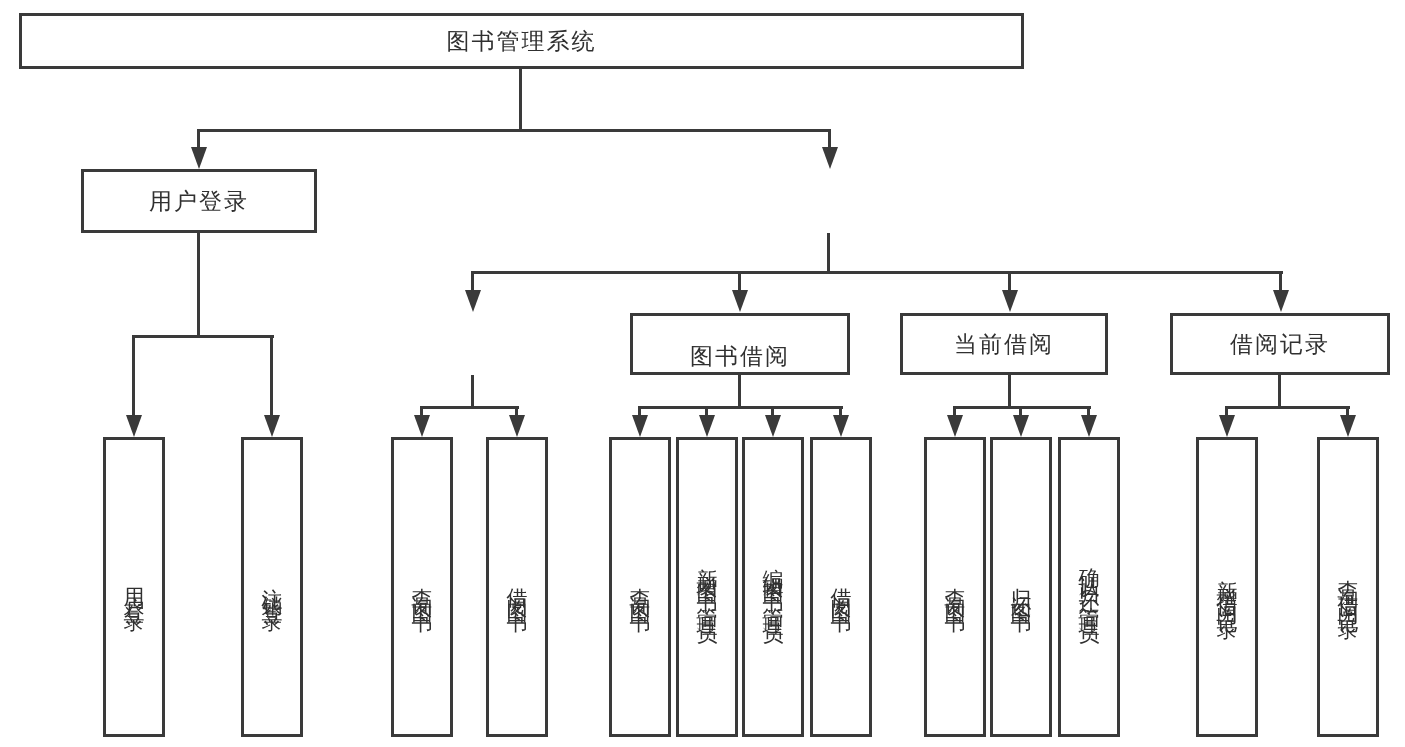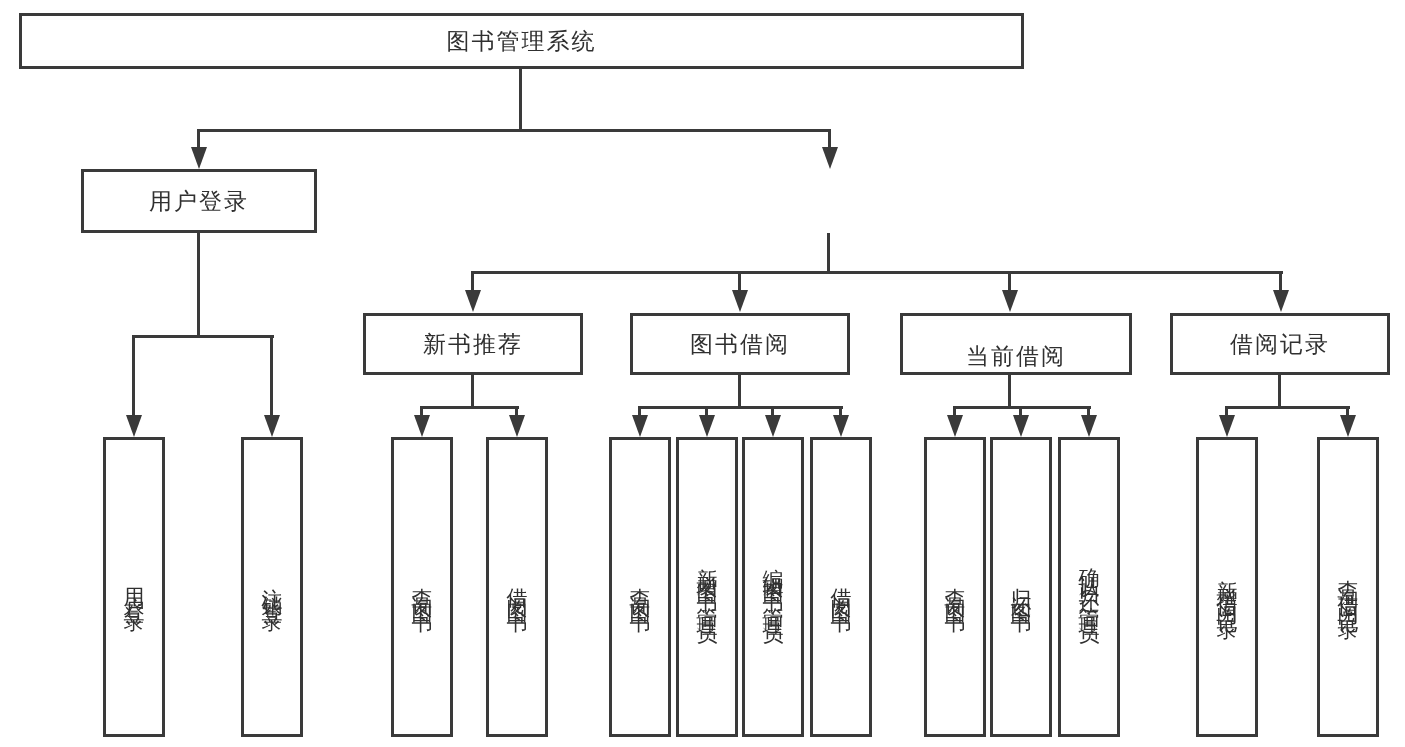--- a/index.html
+++ b/index.html
@@ -64,27 +64,24 @@
   <div class="ln" style="left:471px; top:271px; width:812px; height:3px;"></div>
   <div class="ln" style="left:471px; top:273px; width:3px; height:22px;"></div>
   <div class="ln" style="left:738px; top:273px; width:3px; height:22px;"></div>
   <div class="ln" style="left:1008px; top:273px; width:3px; height:22px;"></div>
   <div class="ln" style="left:1279px; top:273px; width:3px; height:22px;"></div>
   <div class="ar" style="left:465px; top:290px;"></div>
   <div class="ar" style="left:732px; top:290px;"></div>
   <div class="ar" style="left:1002px; top:290px;"></div>
   <div class="ar" style="left:1273px; top:290px;"></div>
 
-  <div class="node h" style="left:363px; top:313px; width:220px; height:62px;">
-    <span>新书推荐</span>
-  </div>
-  <div class="node h" style="left:630px; top:313px; width:220px; height:62px;">
+  <div class="node h" style="left:630px; top:313px; width:220px; height:62px;align-items:flex-end;">
     <span>图书借阅</span>
   </div>
-  <div class="node h" style="left:900px; top:313px; width:232px; height:62px;align-items:flex-end;">
+  <div class="node h" style="left:900px; top:313px; width:208px; height:62px;">
     <span>当前借阅</span>
   </div>
   <div class="node h" style="left:1170px; top:313px; width:220px; height:62px;">
     <span>借阅记录</span>
   </div>
 
   <div class="ln" style="left:471px; top:375px; width:3px; height:33px;"></div>
   <div class="ln" style="left:420px; top:406px; width:99px; height:3px;"></div>
   <div class="ln" style="left:420px; top:408px; width:3px; height:12px;"></div>
   <div class="ln" style="left:515px; top:408px; width:3px; height:12px;"></div>

